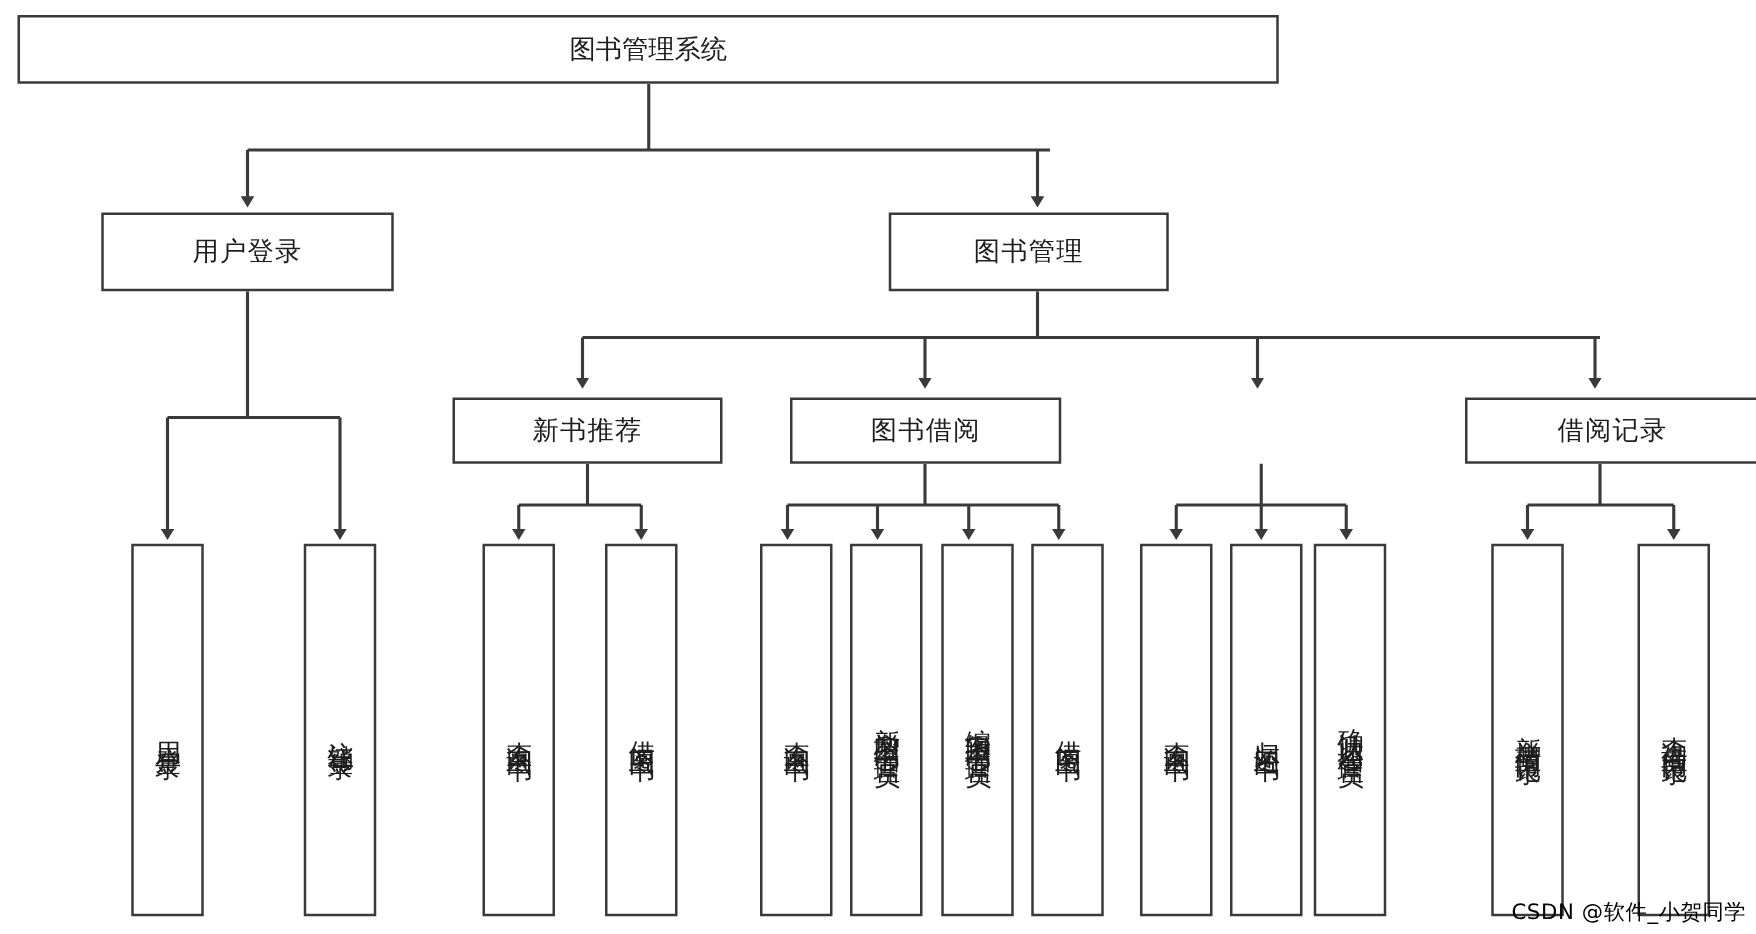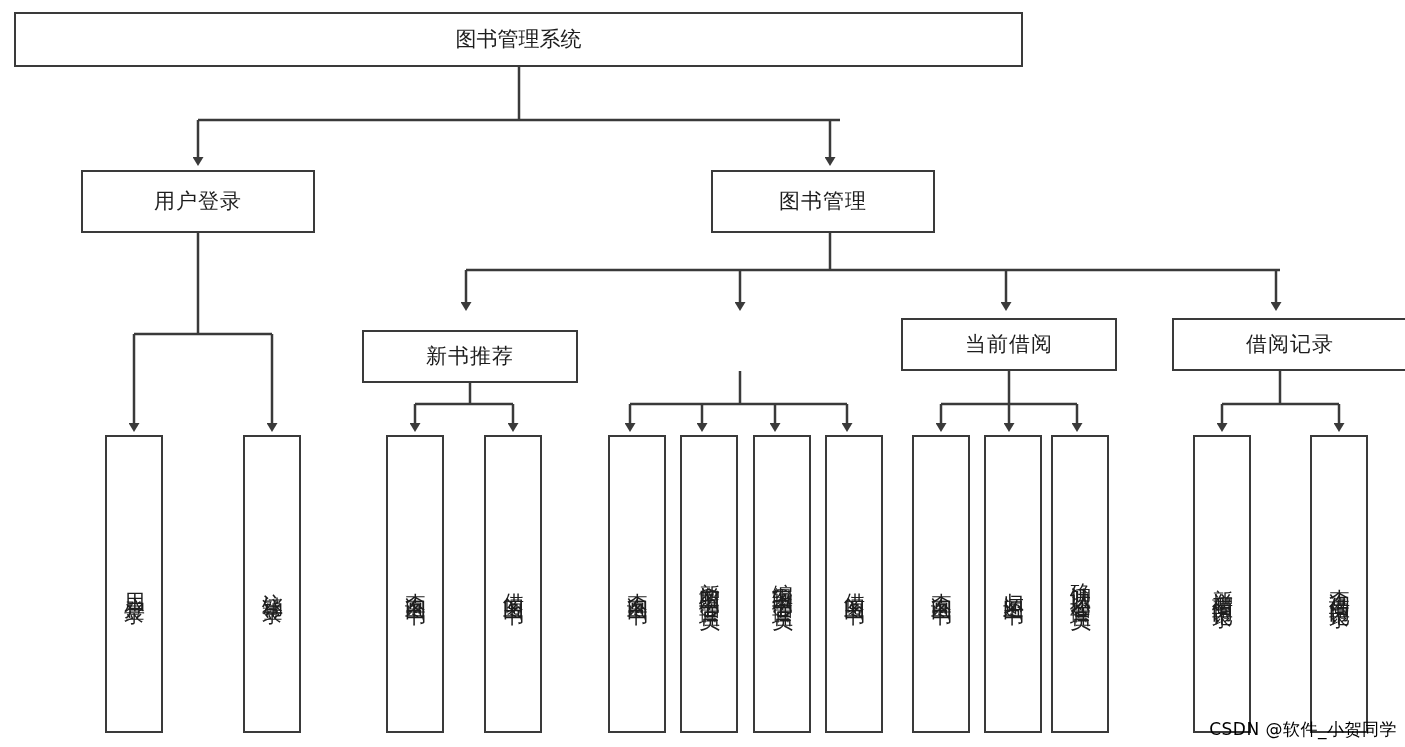--- a/index.html
+++ b/index.html
@@ -111,22 +111,22 @@
       <path d="M1222,404 L1222,424" marker-end="url(#arrow)"></path>
       <path d="M1339,404 L1339,424" marker-end="url(#arrow)"></path>
     </g>
   </svg>
 
   <div class="node root" style="left:14px;top:12px;width:1009px;height:55px;">图书管理系统</div>
 
   <div class="node h" style="left:81px;top:170px;width:234px;height:63px;">用户登录</div>
   <div class="node h" style="left:711px;top:170px;width:224px;height:63px;">图书管理</div>
 
-  <div class="node h" style="left:362px;top:318px;width:216px;height:53px;margin-top:12px;">新书推荐</div>
-  <div class="node h" style="left:901px;top:318px;width:216px;height:53px;">当前借阅</div>
+  <div class="node h" style="left:362px;top:318px;width:216px;height:53px;">新书推荐</div>
+  <div class="node h" style="left:632px;top:318px;width:217px;height:53px;">图书借阅</div>
   <div class="node h" style="left:1172px;top:318px;width:236px;height:53px;">借阅记录</div>
 
   <div class="leaf" style="left:105px;top:435px;width:58px;height:298px;">
     <span class="vtext">用户登录</span>
   </div>
   <div class="leaf" style="left:243px;top:435px;width:58px;height:298px;">
     <span class="vtext">注销登录</span>
   </div>
 
   <div class="leaf" style="left:386px;top:435px;width:58px;height:298px;">

